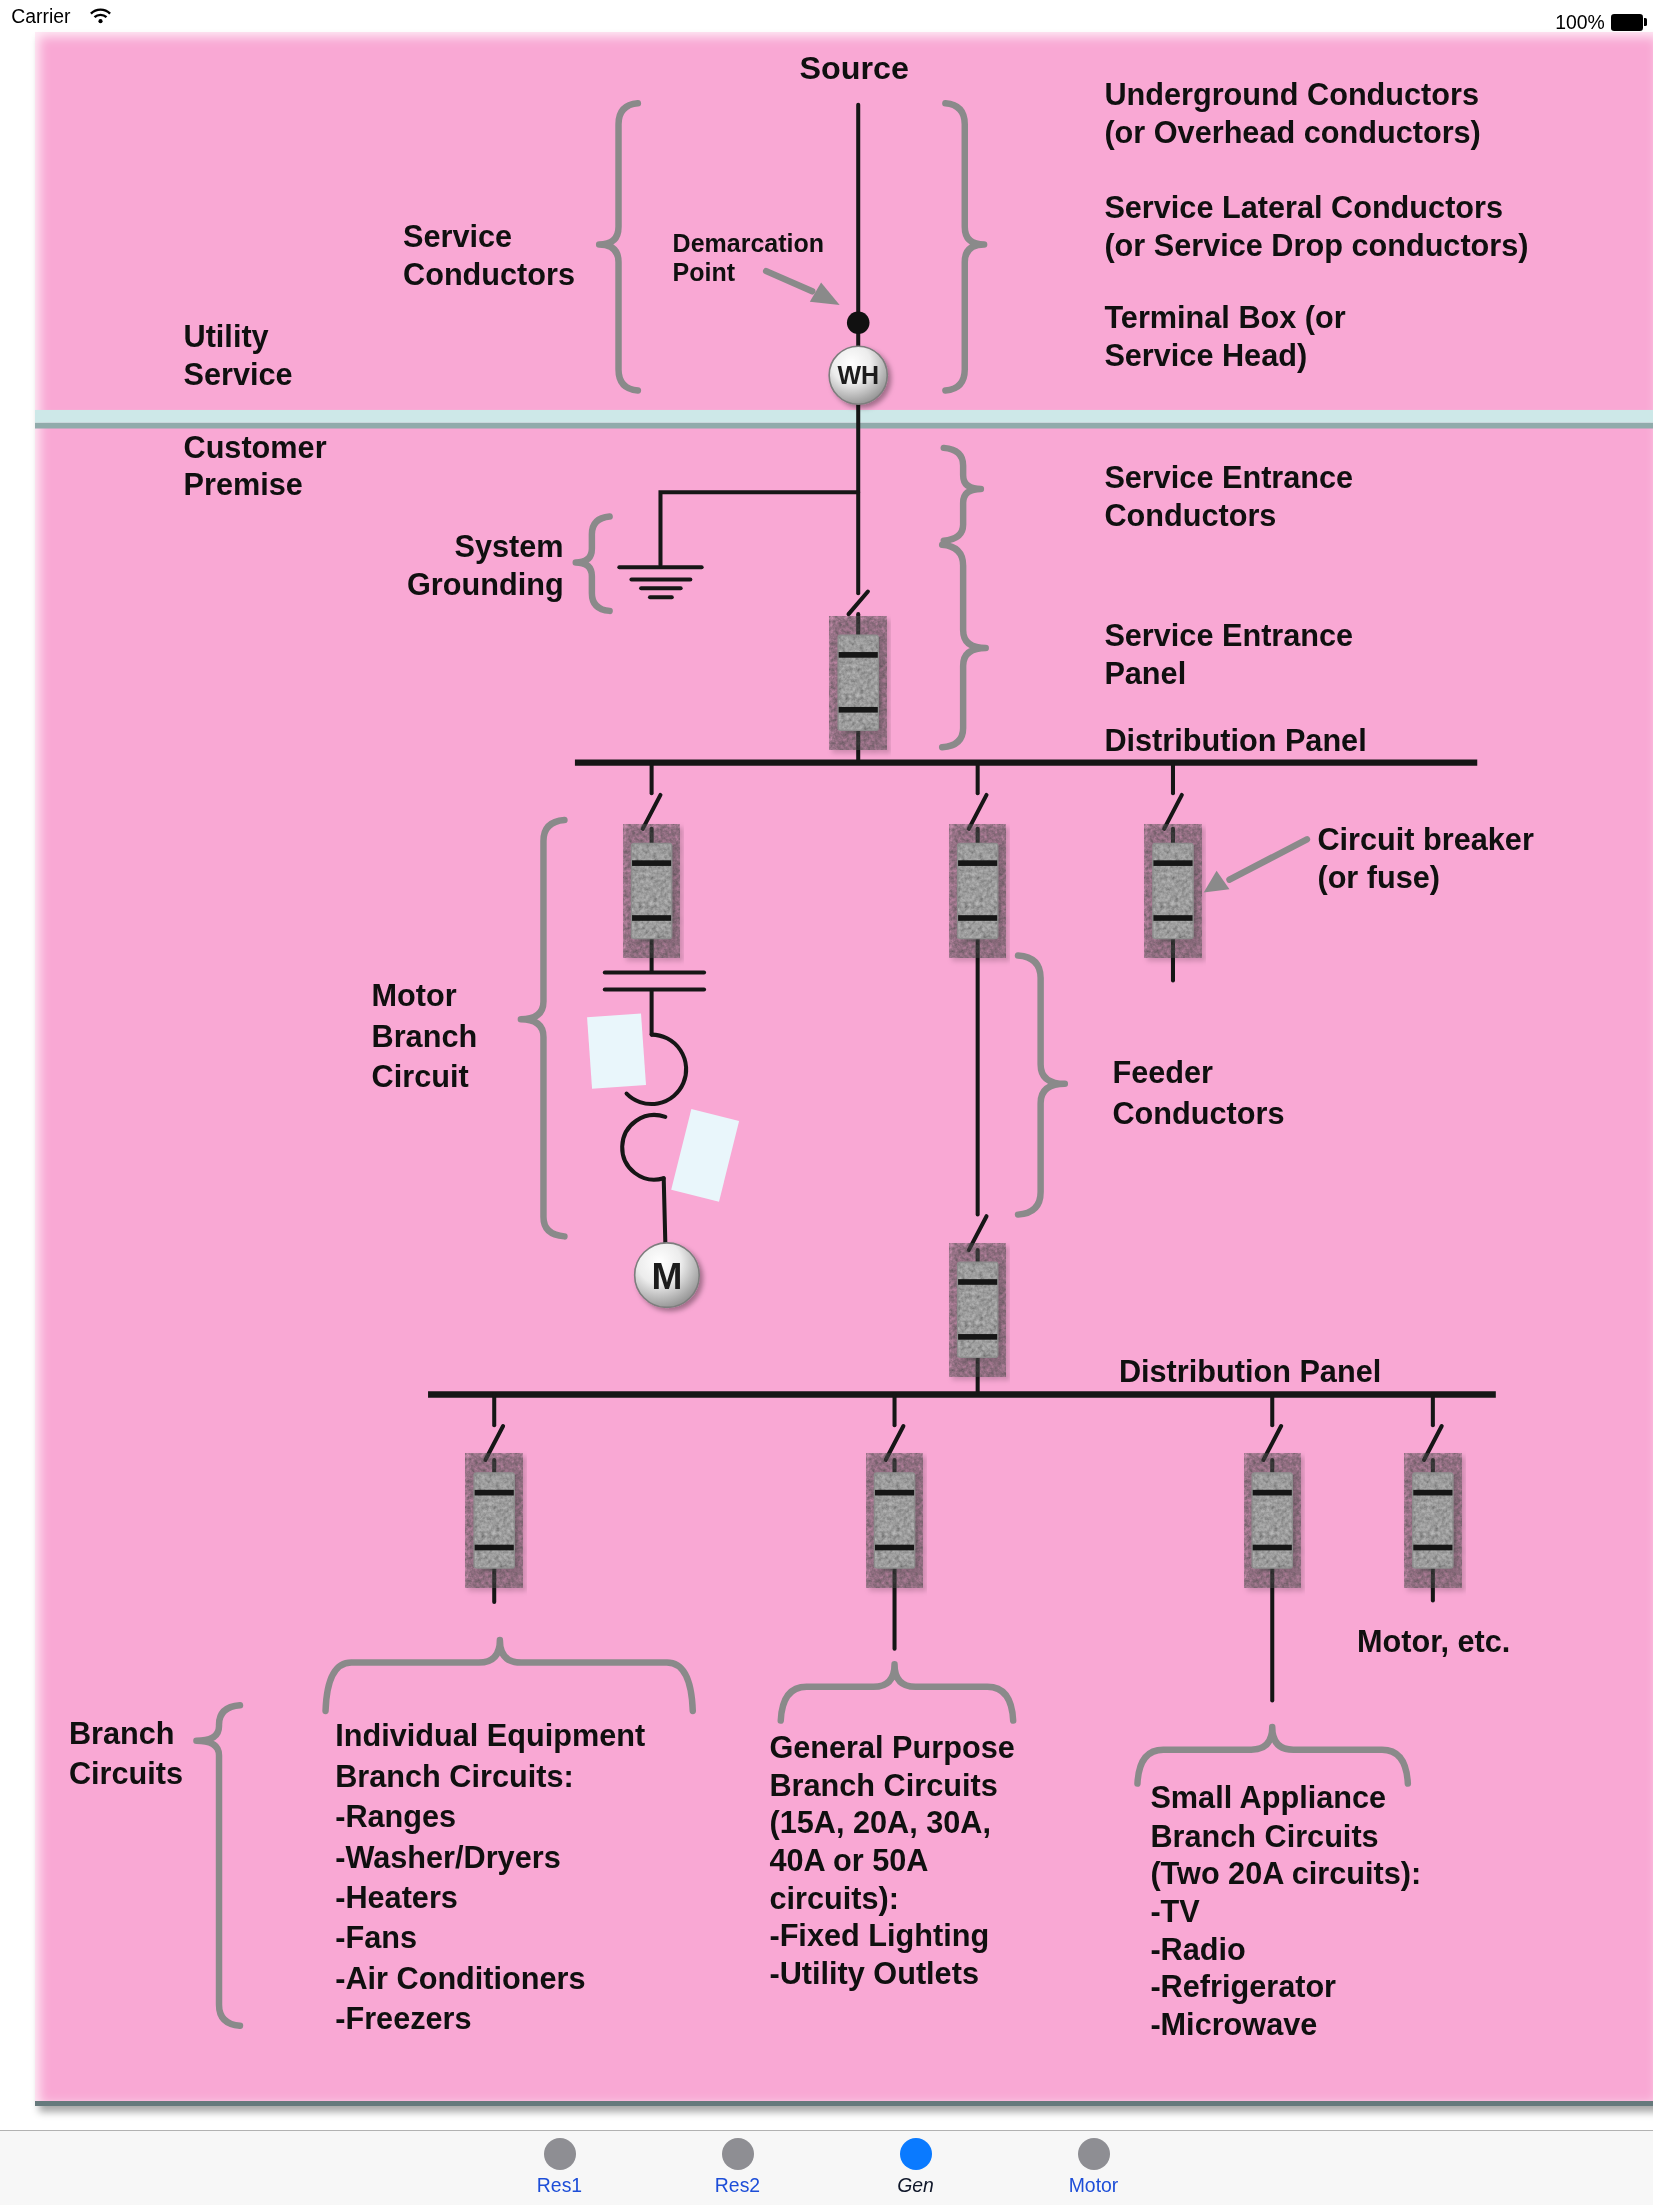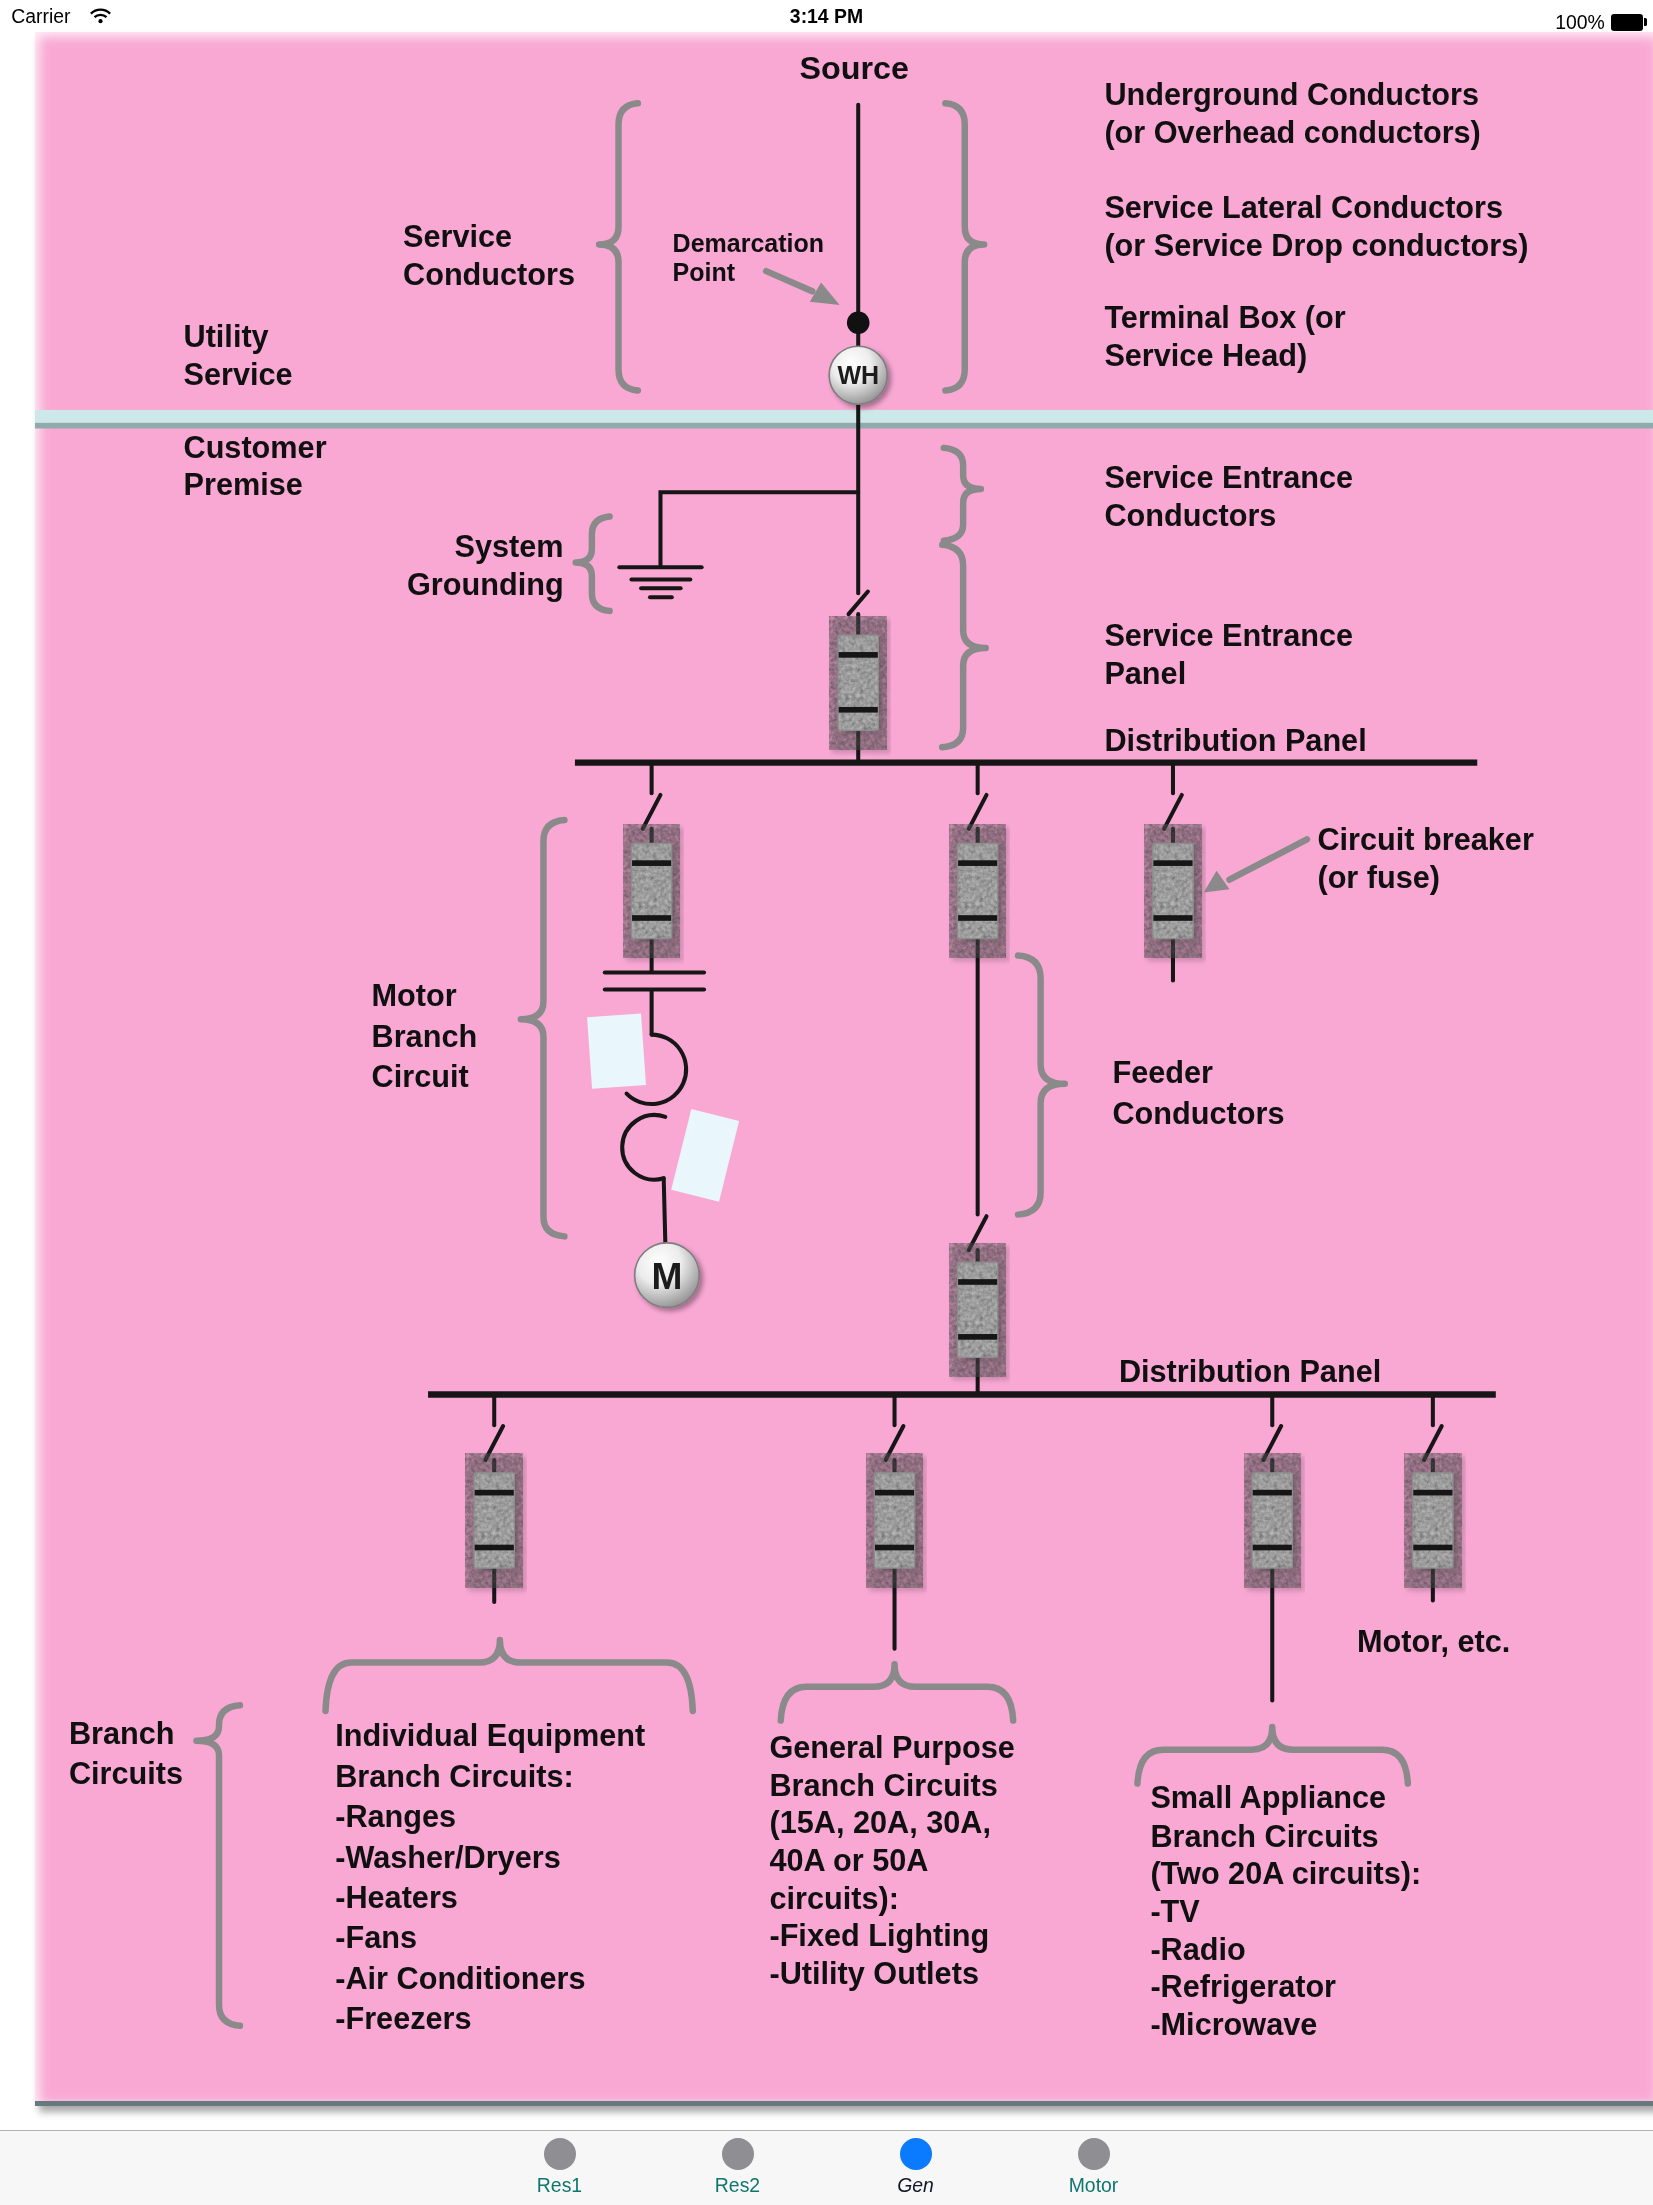--- a/index.html
+++ b/index.html
@@ -27,39 +27,38 @@
   .bus{stroke:#161616;stroke-width:8;fill:none;stroke-linecap:butt;}
   .tick{stroke:#161616;stroke-width:5;fill:none;stroke-linecap:round;}
   .brace{stroke:#8a8a8a;stroke-width:8;fill:none;stroke-linecap:round;stroke-linejoin:round;}
   .garrow{stroke:#8a8a8a;stroke-width:8;fill:none;stroke-linecap:round;}
   .ghead{fill:#8a8a8a;stroke:none;}
   
   .tab-bar{position:absolute;left:0;top:2130px;width:1653px;height:75px;background:#f7f7f7;
       border-top:1.6px solid #b2b2b2;display:flex;justify-content:center;}
   .tab{width:178px;display:flex;flex-direction:column;align-items:center;cursor:pointer;}
   .tab-dot{width:32px;height:32px;border-radius:50%;background:#8e8e93;margin-top:7.3px;}
-  .tab-label{font-size:19.4px;color:#0f766e;margin-top:4px;}
+  .tab-label{font-size:19.4px;color:#1d4ed8;margin-top:4px;}
   .tab.active .tab-dot{background:#0a7aff;}
   .tab.active .tab-label{color:#0f172a;font-style:italic;}
 </style>
 </head>
 <body>
 
 <div class="page">
 
   <div class="status-bar">
     <div class="sb-left">
       <span>Carrier</span>
       <svg width="21" height="16" viewBox="0 0 26 20">
         <path d="M1 7 A17 17 0 0 1 25 7" stroke="#000" stroke-width="3" fill="none"></path>
         <path d="M5.5 11.5 A11 11 0 0 1 20.5 11.5" stroke="#000" stroke-width="3" fill="none"></path>
         <circle cx="13" cy="16.5" r="2.6" fill="#000"></circle>
       </svg>
     </div>
-    <div class="sb-center">3:14 PM</div>
     <div class="sb-right">
       <span>100%</span>
       <span class="batt">
           <span class="batt-tip"></span>
         </span>
     </div>
   </div>
 
   <div class="diagram">
     <svg viewBox="0 0 2006 2563">

